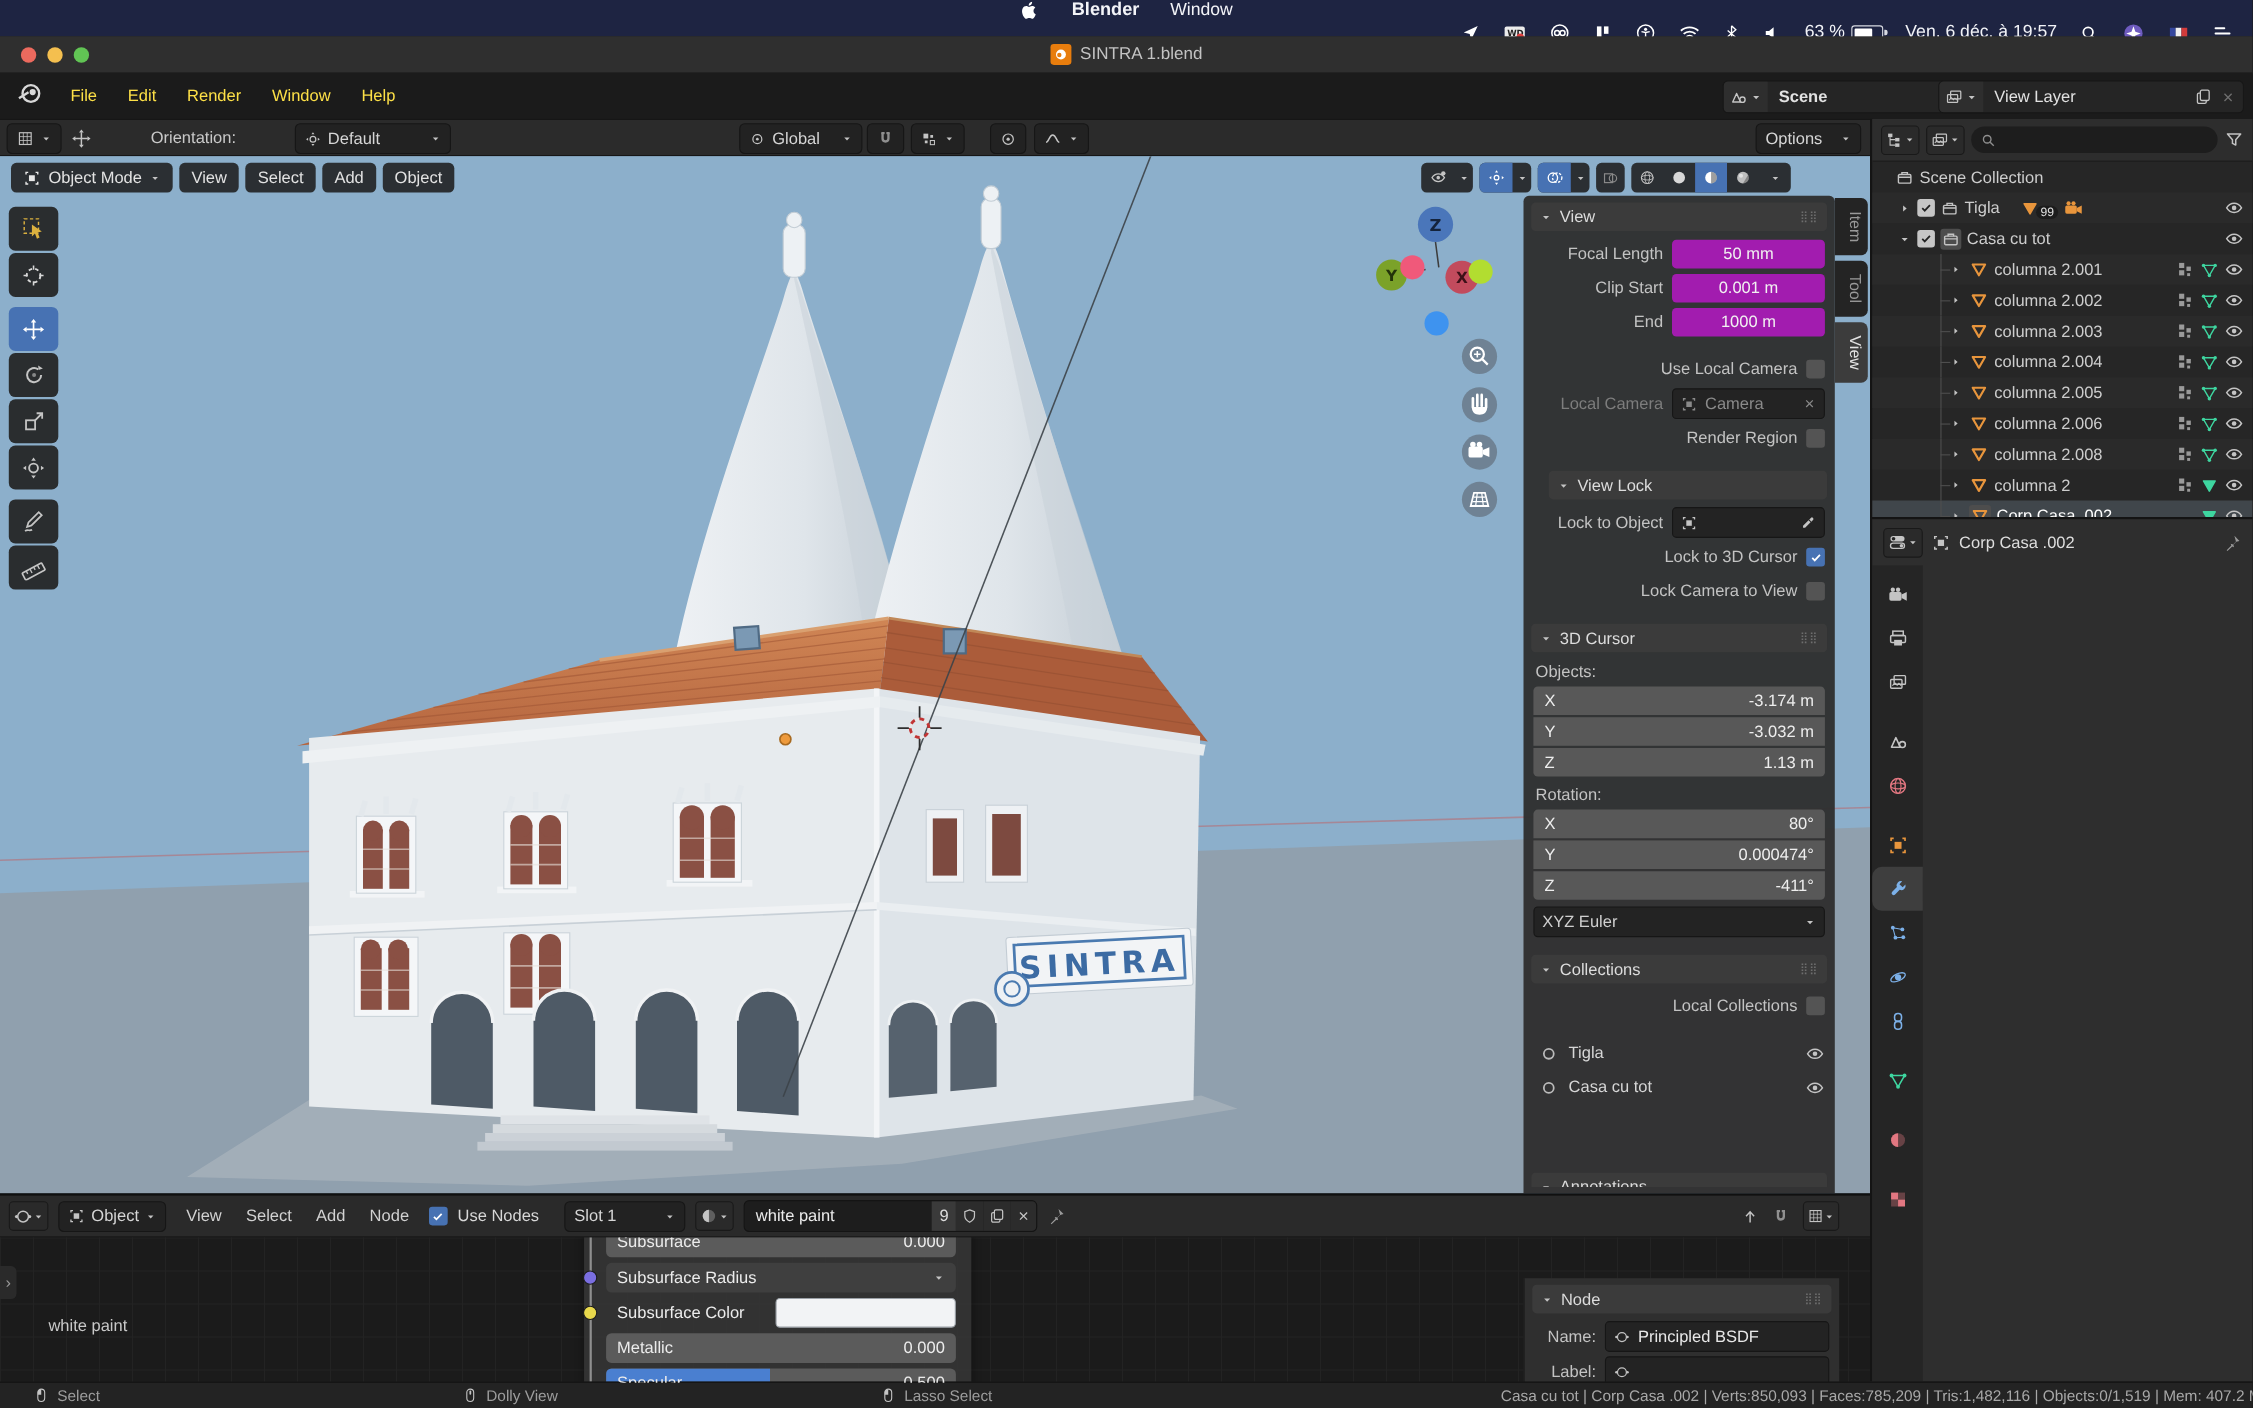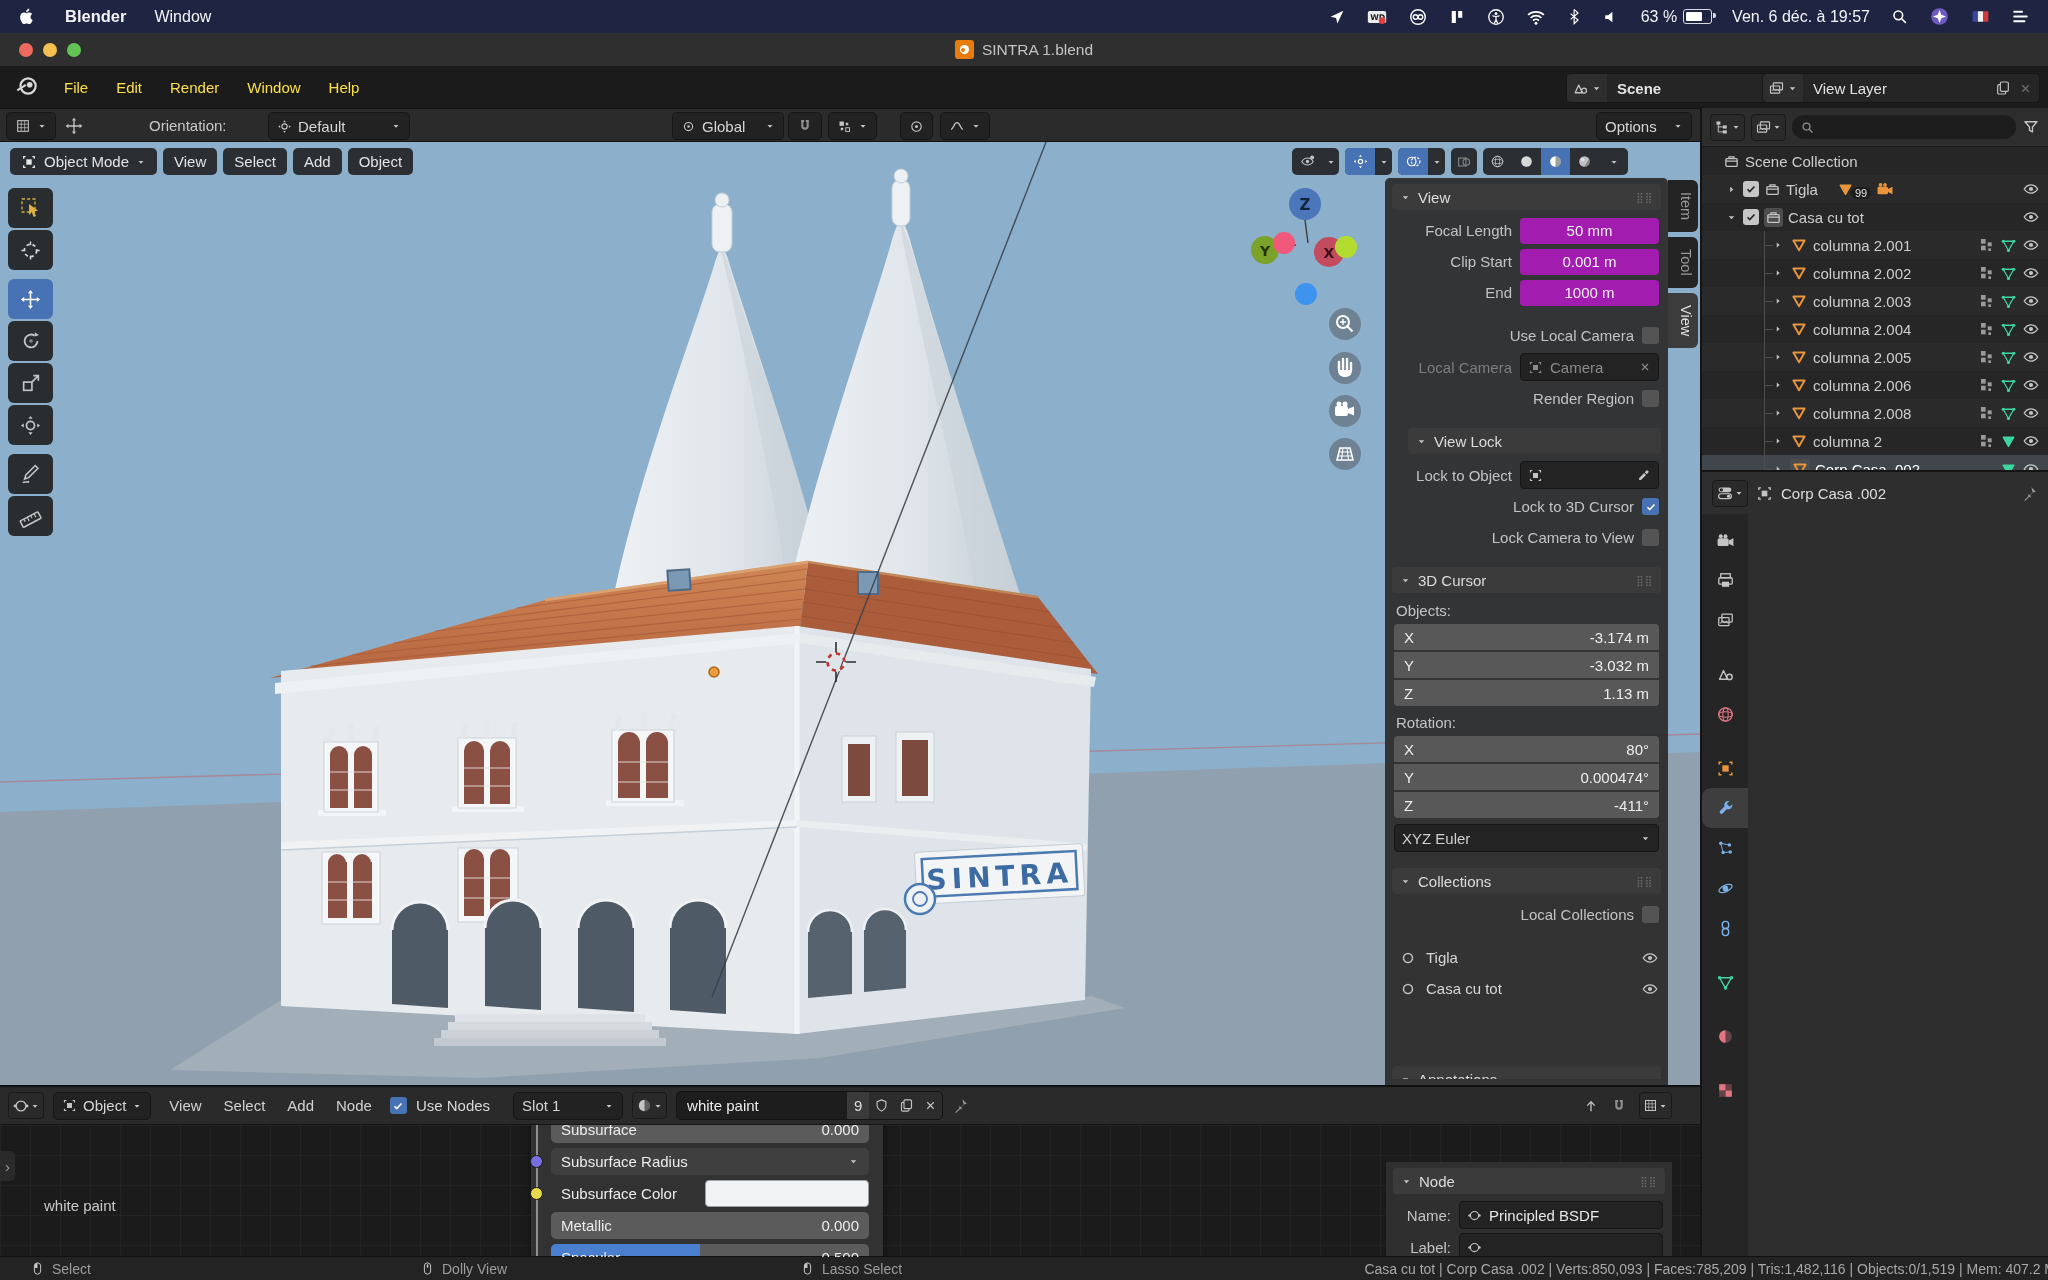--- a/index.html
+++ b/index.html
@@ -5,21 +5,21 @@
   html,body{margin:0;padding:0;background:#111;}
   #screen{position:relative;width:2048px;height:1280px;overflow:hidden;background:#1d1d1d;
     font-family:"Liberation Sans","DejaVu Sans",sans-serif;color:#cfcfcf;font-size:15px;
     -webkit-font-smoothing:antialiased;}
   .abs{position:absolute;}
   svg.i{display:block;}
   .i{color:#c4c4c4;}
 
   
   .menubar{left:0;top:0;width:2048px;height:33px;background:#1e2442;color:#f3f4f8;
-    display:flex;align-items:center;padding:0 18px;box-sizing:border-box;font-size:16px;gap:0;}
+    display:flex;align-items:center;padding:0 18px;box-sizing:border-box;font-size:16px;gap:0;flex-direction:column;}
   .mb-left{display:flex;align-items:center;gap:28px;}
   .mb-app{font-weight:bold;font-size:16.5px;}
   .mb-right{margin-left:auto;display:flex;align-items:center;gap:20px;}
   .mb-batt{display:flex;align-items:center;gap:6px;}
   .batt-shell{width:27px;height:13px;border:1.5px solid #d8dae2;border-radius:3px;position:relative;}
   .batt-fill{position:absolute;left:2px;top:2px;bottom:2px;width:58%;background:#fff;border-radius:1px;}
   .batt-tip{position:absolute;right:-5px;top:3px;width:3px;height:5px;background:#d8dae2;border-radius:0 2px 2px 0;}
 
   
   .titlebar{left:0;top:33px;width:2048px;height:33px;background:#2f2f2f;border-bottom:1px solid #222;
@@ -636,21 +636,21 @@
         </svg>
         <svg class="i" width="10" height="10">
           <use href="#s-cd"></use>
         </svg>
       </span>
     <span class="tr-item" style="left:64px;top:7px">
         <svg class="i" width="20" height="20">
           <use href="#s-move4"></use>
         </svg>
       </span>
-    <span class="tr-item lbl" style="left:149px;top:8px">Orientation:</span>
+    <span class="tr-item lbl" style="left:137px;top:8px">Orientation:</span>
     <span class="tr-item pill" style="left:268px;width:124px">
         <svg class="i" width="15" height="15">
           <use href="#s-xform"></use>
         </svg>
         <span>Default</span>
         <svg class="i" width="10" height="10" style="margin-left:auto">
           <use href="#s-cd"></use>
         </svg>
       </span>
     <span class="tr-item pill" style="left:672px;width:94px">

